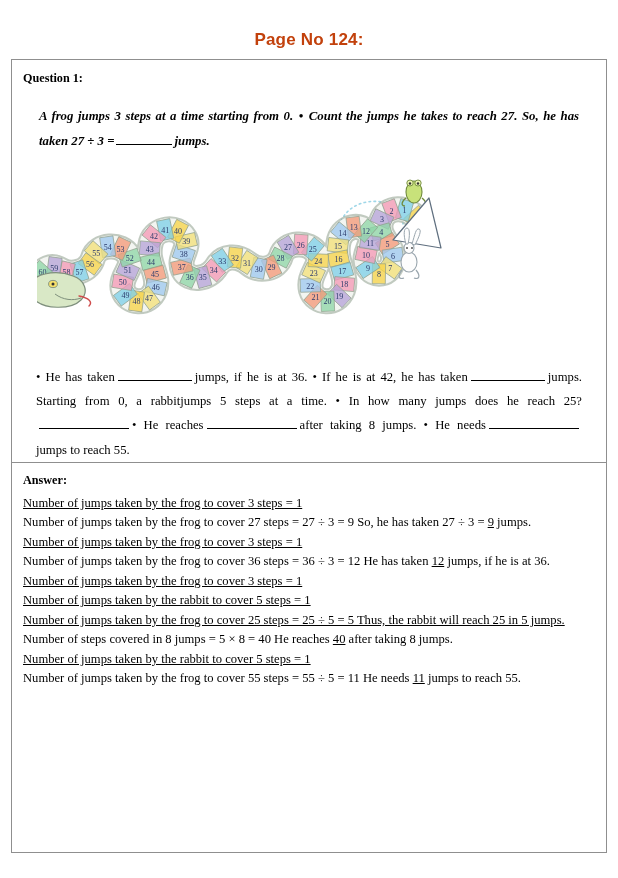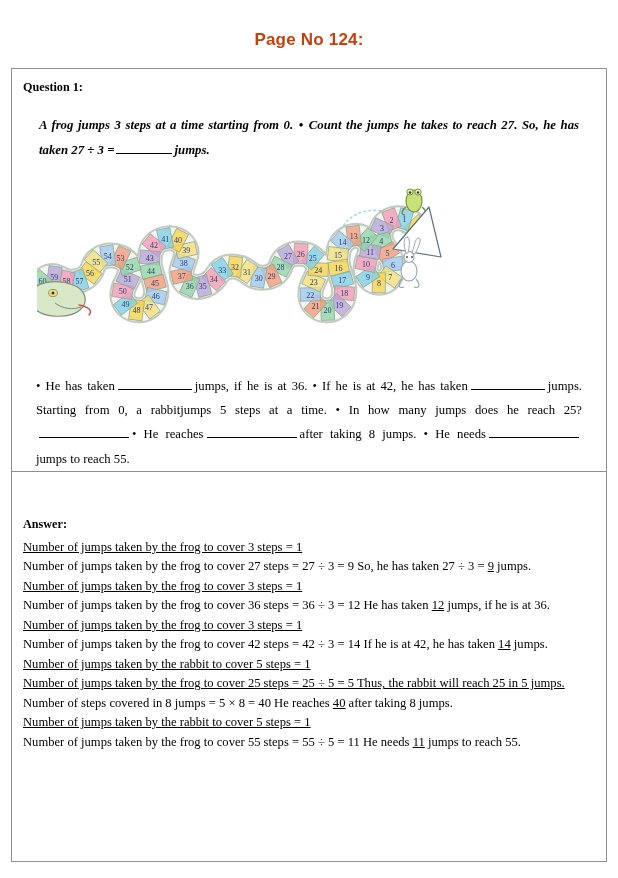--- a/index.html
+++ b/index.html
@@ -27,21 +27,21 @@
     font-size: 17px;
     text-align: center;
     padding-top: 30px;
     padding-bottom: 0;
     letter-spacing: 0.2px;
     color: #c2410c;
   }
   .qa-box {
     position: absolute;
     left: 11px;
-    top: 68px;
+    top: 59px;
     width: 596px;
     height: 794px;
     box-sizing: border-box;
     border: 1px solid #8f8f8f;
     background: #fff;
   }
   .question-section {
     box-sizing: border-box;
     padding: 10px 11px 8px 11px;
     height: 402px;
@@ -101,21 +101,21 @@
     height: 0.95em;
     margin: 0 3px;
   }
   .q-tail .blank-long {
     display: inline-block;
     width: 90px;
     border-bottom: 1.1px solid #000;
     height: 0.95em;
     margin: 0 3px;
   }
-  .a-label { margin-bottom: 4px; margin-top: 35px; }
+  .a-label { margin-bottom: 4px; }
   .ans-line {
     font-size: 12.6px;
     line-height: 1.55;
     margin: 0;
     text-align: justify;
     text-justify: inter-word;
   }
   .ans-line.tight { text-align: left; text-decoration: underline; }
   u { text-decoration: underline; text-underline-offset: 1px; }
   .bullet { padding: 0 1px; }
@@ -348,21 +348,20 @@
     <div class="divider"></div>
 
     <div class="answer-section">
       <div class="a-label">Answer:</div>
       <div id="answerLines">
           <div class="ans-line tight"><span>Number of jumps taken by the frog to cover 3 steps = 1</span></div>
           <div class="ans-line"><span>Number of jumps taken by the frog to cover 27 steps = 27  ÷ 3 = 9 So, he has taken 27 ÷ 3 = </span><u>9</u><span> jumps.</span></div>
           <div class="ans-line tight"><span>Number of jumps taken by the frog to cover 3 steps = 1</span></div>
           <div class="ans-line"><span>Number of jumps taken by the frog to cover 36 steps = 36  ÷ 3 = 12 He has taken </span><u>12</u><span> jumps, if he is at 36.</span></div>
           <div class="ans-line tight"><span>Number of jumps taken by the frog to cover 3 steps = 1</span></div>
-          <div class="ans-line"><span>Number of jumps taken by the frog to cover 42 steps = 42  ÷ 3 = 14 If he is at 42, he has taken </span><u>14</u><span> jumps.</span></div>
           <div class="ans-line tight"><span>Number of jumps taken by the rabbit to cover 5 steps = 1</span></div>
           <div class="ans-line tight"><span>Number of jumps taken by the frog to cover 25 steps = 25  ÷ 5 = 5 Thus, the rabbit will reach 25 in 5 jumps.</span></div>
           <div class="ans-line"><span>Number of steps covered in 8 jumps = 5 × 8 = 40 He reaches </span><u>40</u><span> after taking 8 jumps.</span></div>
           <div class="ans-line tight"><span>Number of jumps taken by the rabbit to cover 5 steps = 1</span></div>
           <div class="ans-line"><span>Number of jumps taken by the frog to cover 55 steps = 55  ÷ 5 = 11 He needs </span><u>11</u><span> jumps to reach 55.</span></div>
         </div>
     </div>
 
   </div>
 </div>

